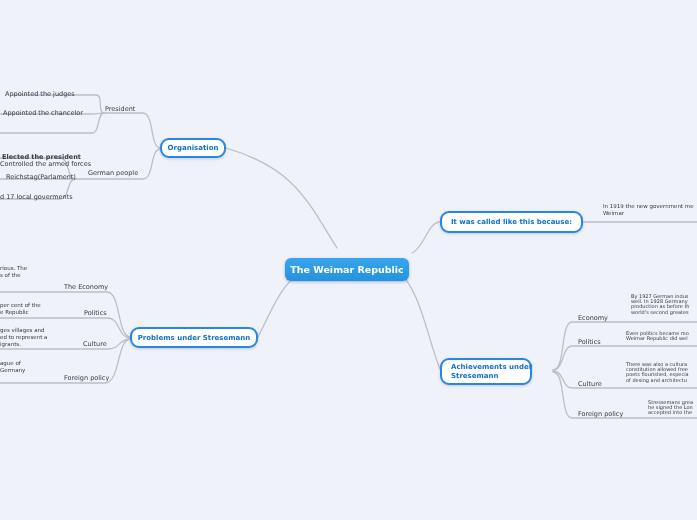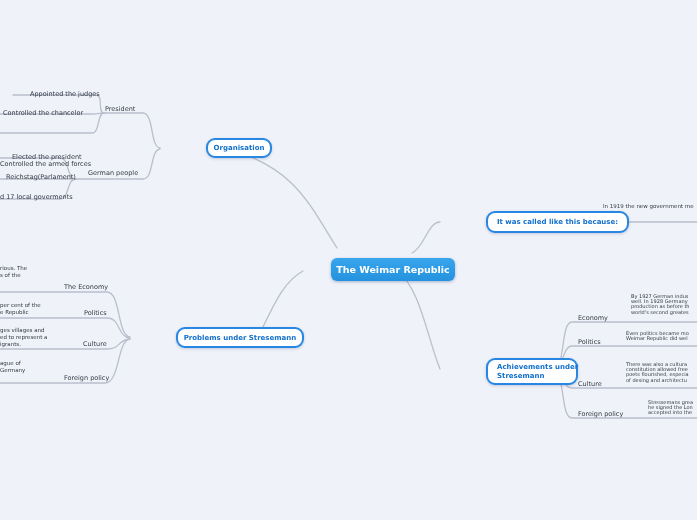--- a/index.html
+++ b/index.html
@@ -6,21 +6,21 @@
   body{width:697px;height:520px;overflow:hidden;background:#eff2f9;
        font-family:"DejaVu Sans", sans-serif;}
   #canvas{position:relative;width:697px;height:520px;overflow:hidden;}
   svg.links{position:absolute;left:0;top:0;z-index:1;}
   svg.links path{fill:none;stroke:#b9bfcb;stroke-width:1.3;stroke-linecap:round;}
 
   .node{position:absolute;z-index:3;box-sizing:border-box;
         background:#ffffff;border:2px solid #2787e2;border-radius:9px;
         color:#1270cc;font-weight:bold;display:flex;align-items:center;
         justify-content:center;text-align:center;white-space:nowrap;
-        box-shadow:0 1px 3px rgba(40,60,100,.22);cursor:pointer;margin-left:46px;}
+        box-shadow:0 1px 3px rgba(40,60,100,.22);cursor:pointer;}
   .node.branch{font-size:7px;}
   .node.center{background:linear-gradient(#38a5ec,#2492de);border:none;
         color:#ffffff;font-size:9.5px;border-radius:6px;
         box-shadow:0 1px 3px rgba(20,60,120,.35);}
   .node.two-line{flex-direction:column;align-items:flex-start;
         justify-content:center;padding-left:9px;line-height:9px;text-align:left;}
 
   .lbl{position:absolute;z-index:2;font-size:6.5px;color:#343a44;
        white-space:nowrap;cursor:pointer;}
   .leaf{position:absolute;z-index:2;color:#343a44;white-space:nowrap;cursor:pointer;}
@@ -63,26 +63,26 @@
     <path d="M553 370 C564 370 562 346 572 346 H697"></path>
     <path d="M553 371 C564 371 562 388 572 388 H697"></path>
     <path d="M553 372 C566 372 560 418 572 418 H697"></path>
   </svg>
 
   <div class="node center" style="left:285px;top:258px;width:124px;height:23px;">The Weimar Republic</div>
 
   <div class="node branch" style="left:160px;top:138px;width:66px;height:20px;">Organisation</div>
 
   <div class="lbl" style="left:105px;top:105px;">President</div>
-  <div class="leaf sz-l" style="left:30px;top:85px;">Appointed the judges</div>
-  <div class="leaf sz-l" style="left:3px;top:104px;">Controlled the chancelor</div>
+  <div class="leaf sz-l" style="left:5px;top:85px;">Appointed the judges</div>
+  <div class="leaf sz-l" style="left:3px;top:104px;">Appointed the chancelor</div>
   <div class="leaf sz-l" style="left:0px;top:123px;margin-top:32px;">Controlled the armed forces</div>
 
   <div class="lbl" style="left:88px;top:169px;">German people</div>
-  <div class="leaf sz-l" style="left:12px;top:148px;">Elected the president</div>
+  <div class="leaf sz-l" style="left:2px;top:148px;font-weight:bold;">Elected the president</div>
   <div class="leaf sz-l" style="left:6px;top:168px;">Reichstag(Parlament)</div>
   <div class="leaf sz-l" style="left:0px;top:188px;">d 17 local goverments</div>
 
   <div class="node branch" style="left:440px;top:211px;width:143px;height:22px;">It was called like this because:</div>
   <div class="leaf sz-n" style="left:603px;top:203px;">
     <div>In 1919 the new government me</div>
     <div>Weimar</div>
   </div>
 
   <div class="node branch" style="left:130px;top:327px;width:128px;height:21px;">Problems under Stresemann</div>

